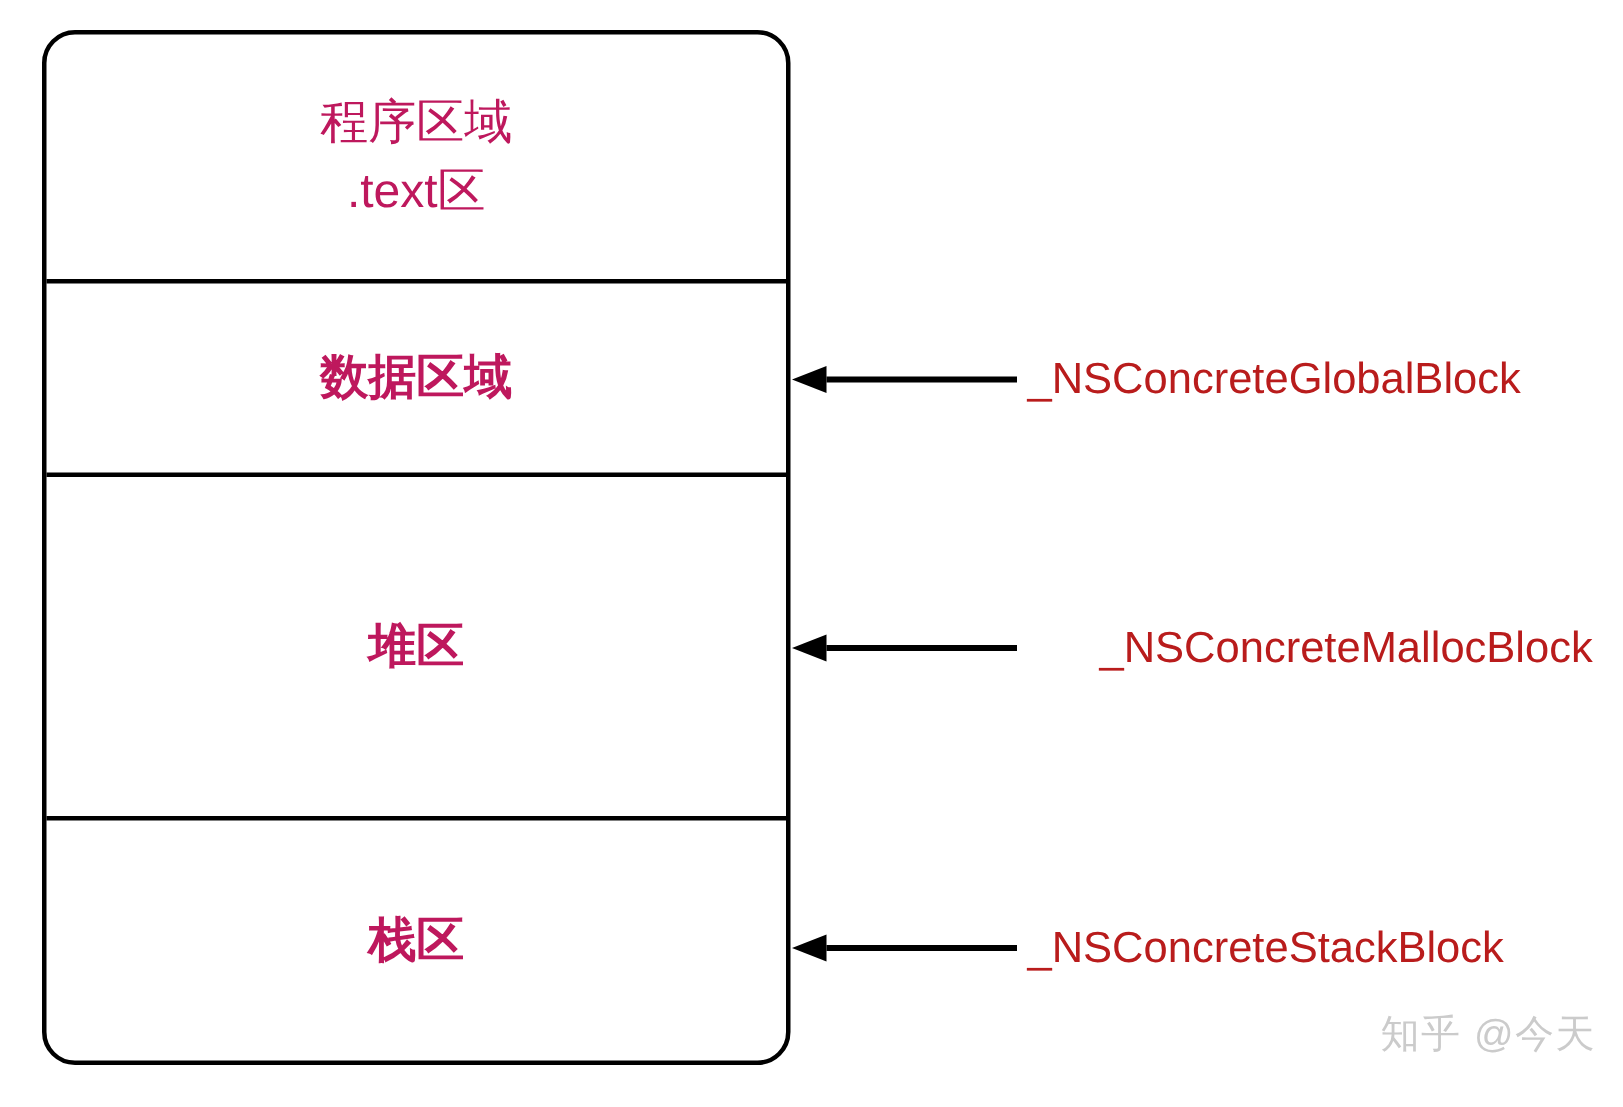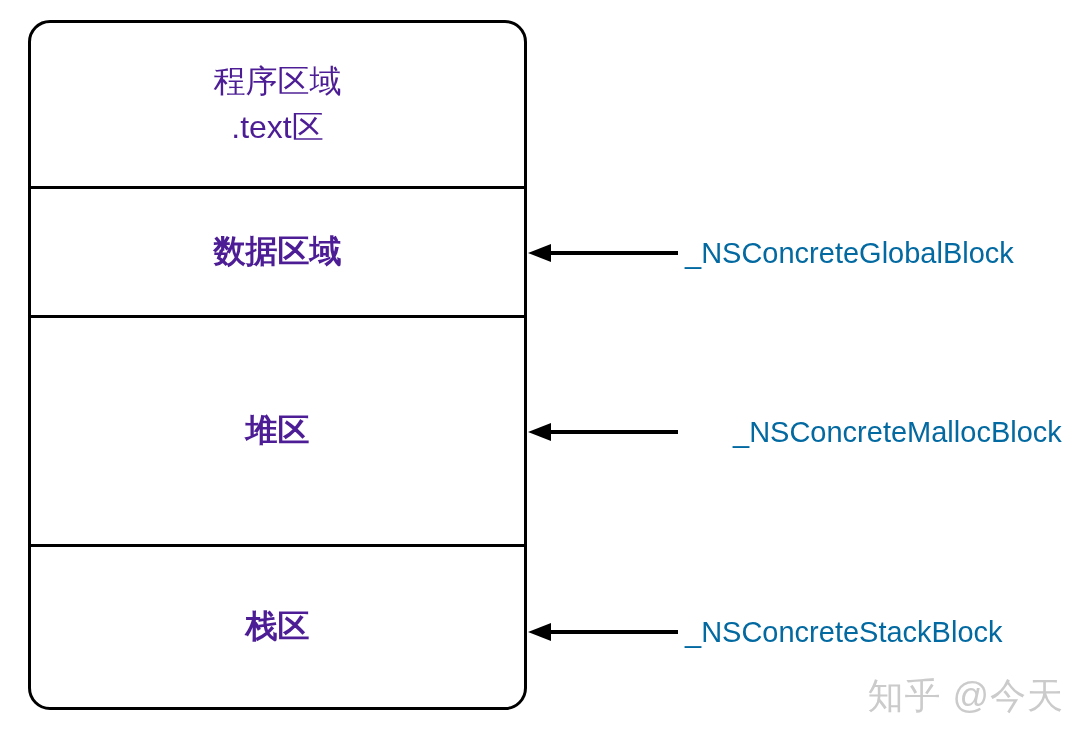--- a/index.html
+++ b/index.html
@@ -28,21 +28,21 @@
     flex-direction: column;
     background: #ffffff;
   }
   .section {
     display: flex;
     flex-direction: column;
     justify-content: center;
     align-items: center;
     font-size: 32px;
     line-height: 1.42;
-    color: #4c1d95;
+    color: #be185d;
   }
   .section + .section { border-top: 3px solid #000000; font-weight: bold; }
   .section-text-region  { flex: 167 0 0; }
   .section-data-region  { flex: 128 0 0; }
   .section-heap-region  { flex: 231 0 0; }
   .section-stack-region { flex: 164 0 0; }
   
   .annotation {
     position: absolute;
     left: 528px;
@@ -66,28 +66,28 @@
     border-right: 23px solid #000000;
   }
   .arrow-shaft {
     width: 127px;
     height: 4px;
     background: #000000;
   }
   .annotation-label {
     margin-left: 7px;
     font-size: 29px;
-    color: #0369a1;
+    color: #b91c1c;
   }
   
   .watermark {
     position: absolute;
     right: 18px;
     top: 672px;
-    font-size: 36px;
+    font-size: 26px;
     color: #cbcbcb;
     text-shadow: 1px 1px 0 #ffffff;
     letter-spacing: 1px;
   }
 </style>
 </head>
 <body>
 
 <div class="canvas">
 

